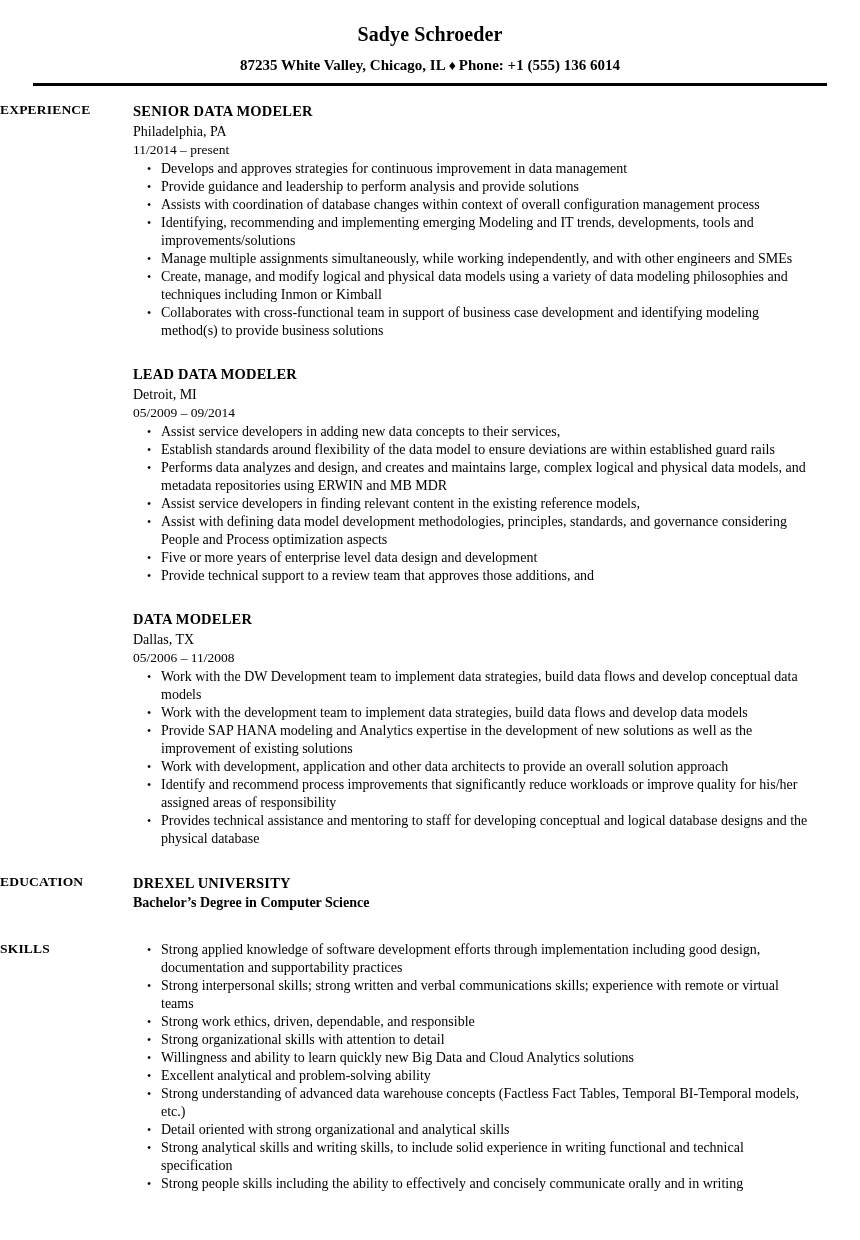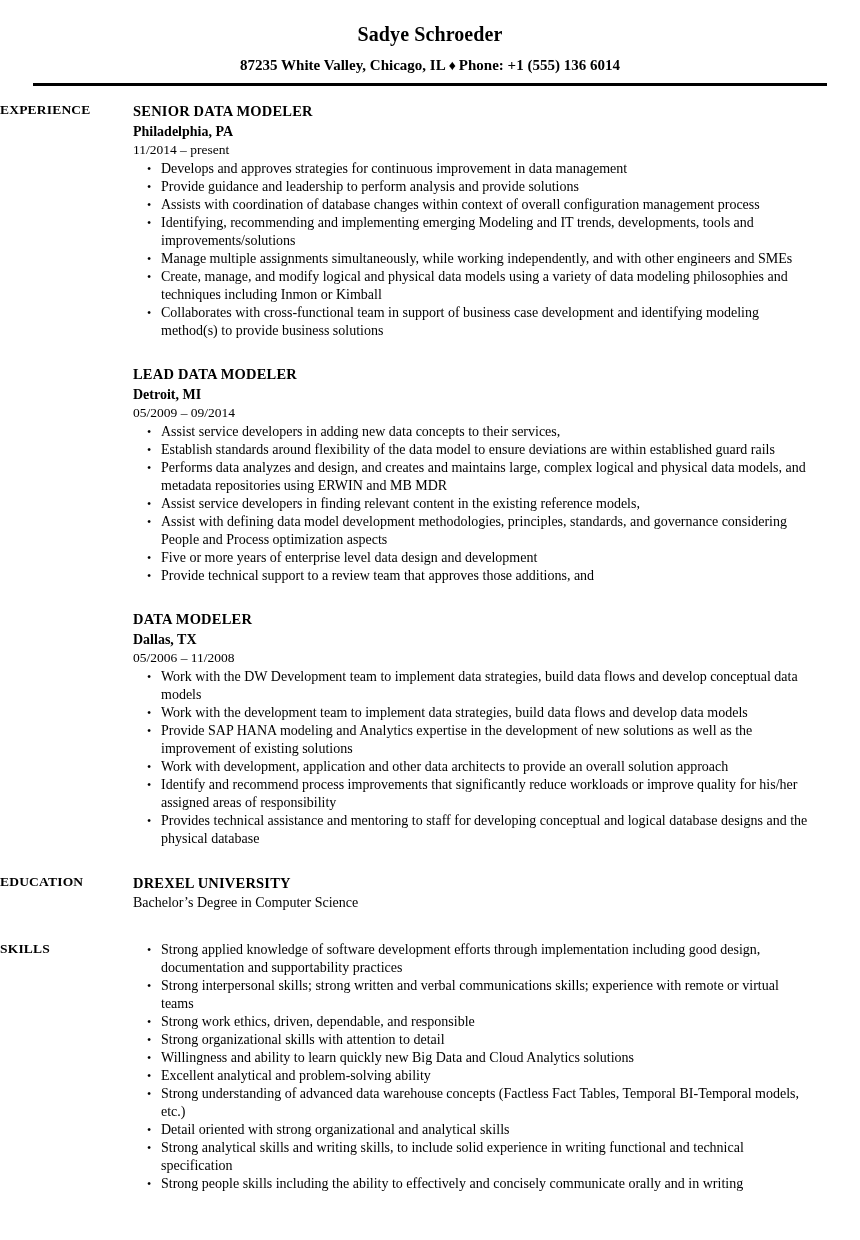--- a/index.html
+++ b/index.html
@@ -80,21 +80,21 @@
   .job + .job { margin-top: 24px; }
 
   .job-title {
     font-size: 14.5px;
     font-weight: bold;
     letter-spacing: 0.2px;
     line-height: 20px;
   }
   .job-location {
     font-size: 14px;
-    font-weight: bold;
+    font-weight: normal;
     line-height: 19px;
     margin-top: 1px;
   }
   .job-dates {
     font-size: 13.5px;
     line-height: 18px;
   }
 
   
   ul.bullets {
@@ -120,21 +120,21 @@
 
   
   .edu-school {
     font-size: 14.5px;
     font-weight: bold;
     letter-spacing: 0.2px;
     line-height: 20px;
   }
   .edu-degree {
     font-size: 14px;
-    font-weight: normal;
+    font-weight: bold;
     line-height: 20px;
   }
 </style>
 </head>
 <body>
 
 <div class="page">
 
   <div class="header">
     <div class="cand-name">Sadye Schroeder</div>

